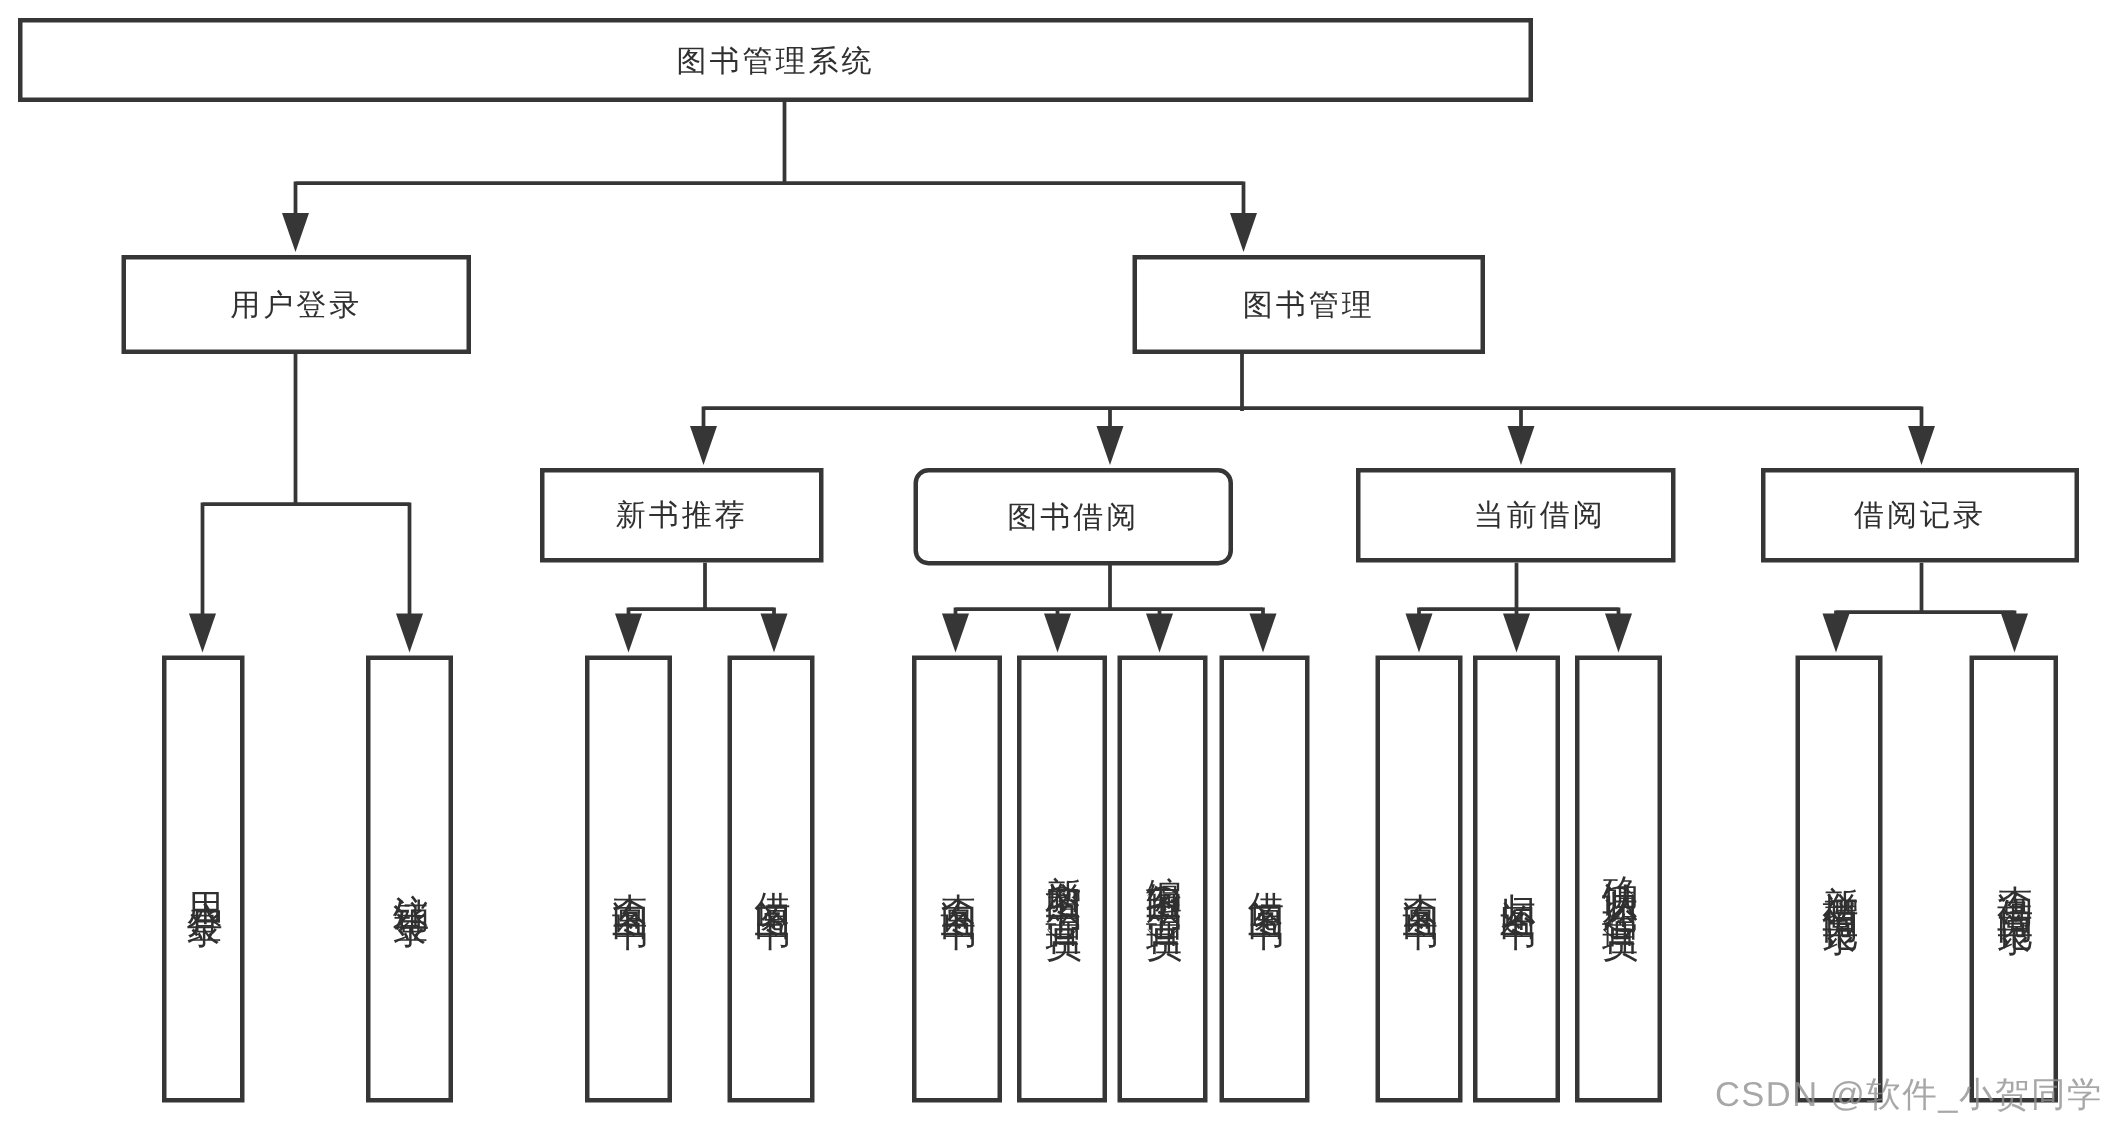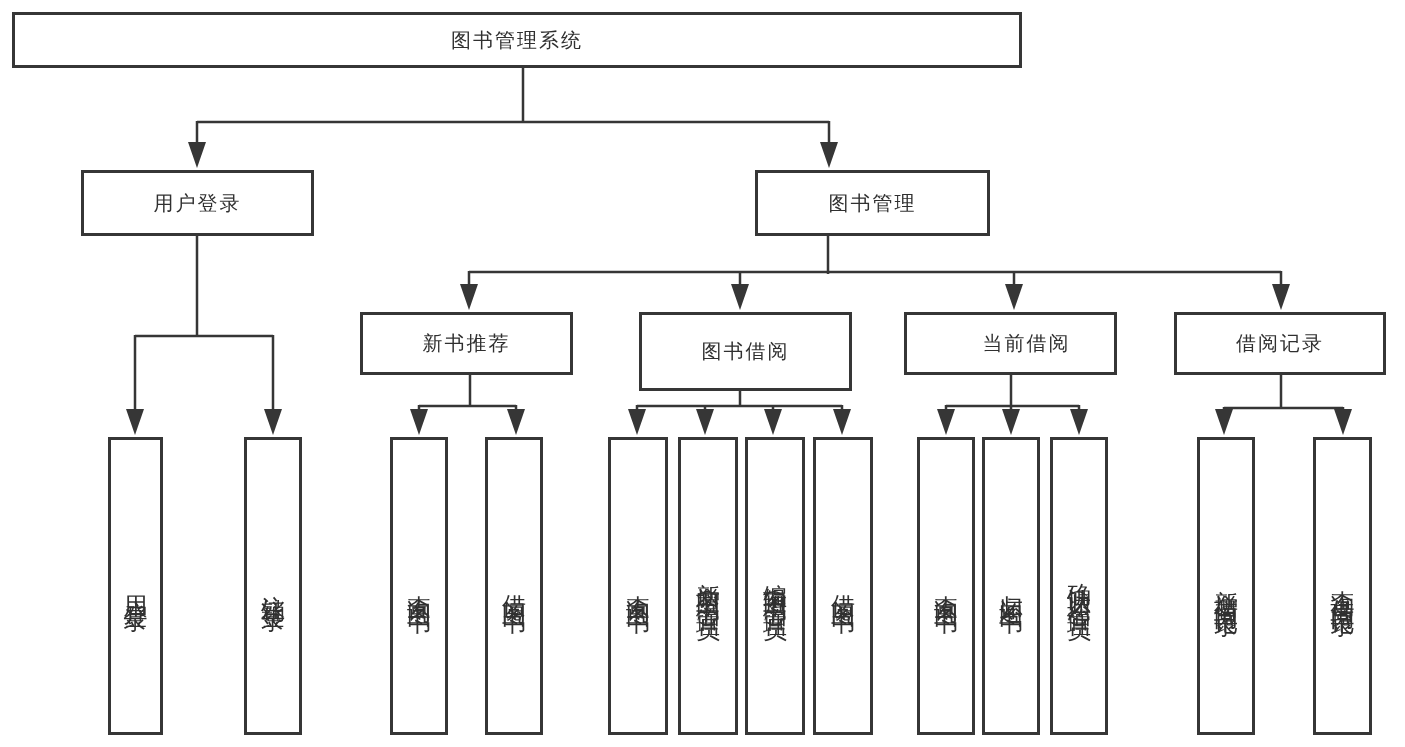--- a/index.html
+++ b/index.html
@@ -92,24 +92,24 @@
     <span>图书管理系统</span>
   </div>
 
   <div class="node h-node" style="left:81px; top:170px; width:233px; height:66px;">
     <span>用户登录</span>
   </div>
   <div class="node h-node" style="left:711px; top:170px; width:235px; height:66px;margin-left:44px;">
     <span>图书管理</span>
   </div>
 
-  <div class="node h-node" style="left:360px; top:312px; width:213px; height:63px;">
+  <div class="node h-node" style="left:360px; top:312px; width:189px; height:63px;">
     <span>新书推荐</span>
   </div>
-  <div class="node h-node" style="left:639px; top:312px; width:213px; height:79px;">
+  <div class="node h-node" style="left:609px; top:312px; width:213px; height:65px;border-radius:10px;">
     <span>图书借阅</span>
   </div>
   <div class="node h-node" style="left:904px; top:312px; width:213px; height:63px;padding-left:32px;">
     <span>当前借阅</span>
   </div>
   <div class="node h-node" style="left:1174px; top:312px; width:212px; height:63px;">
     <span>借阅记录</span>
   </div>
 
   <div class="node leaf" style="left:108px; top:437px; width:55px; height:298px;">
@@ -149,14 +149,15 @@
     <span class="vtext">确认归还（管理员）</span>
   </div>
 
   <div class="node leaf" style="left:1197px; top:437px; width:58px; height:298px;">
     <span class="vtext">新增借阅记录</span>
   </div>
   <div class="node leaf" style="left:1313px; top:437px; width:59px; height:298px;">
     <span class="vtext">查询借阅记录</span>
   </div>
 
+  <div class="watermark">CSDN @软件_小贺同学</div>
 
 </div>
 
 </body></html>

